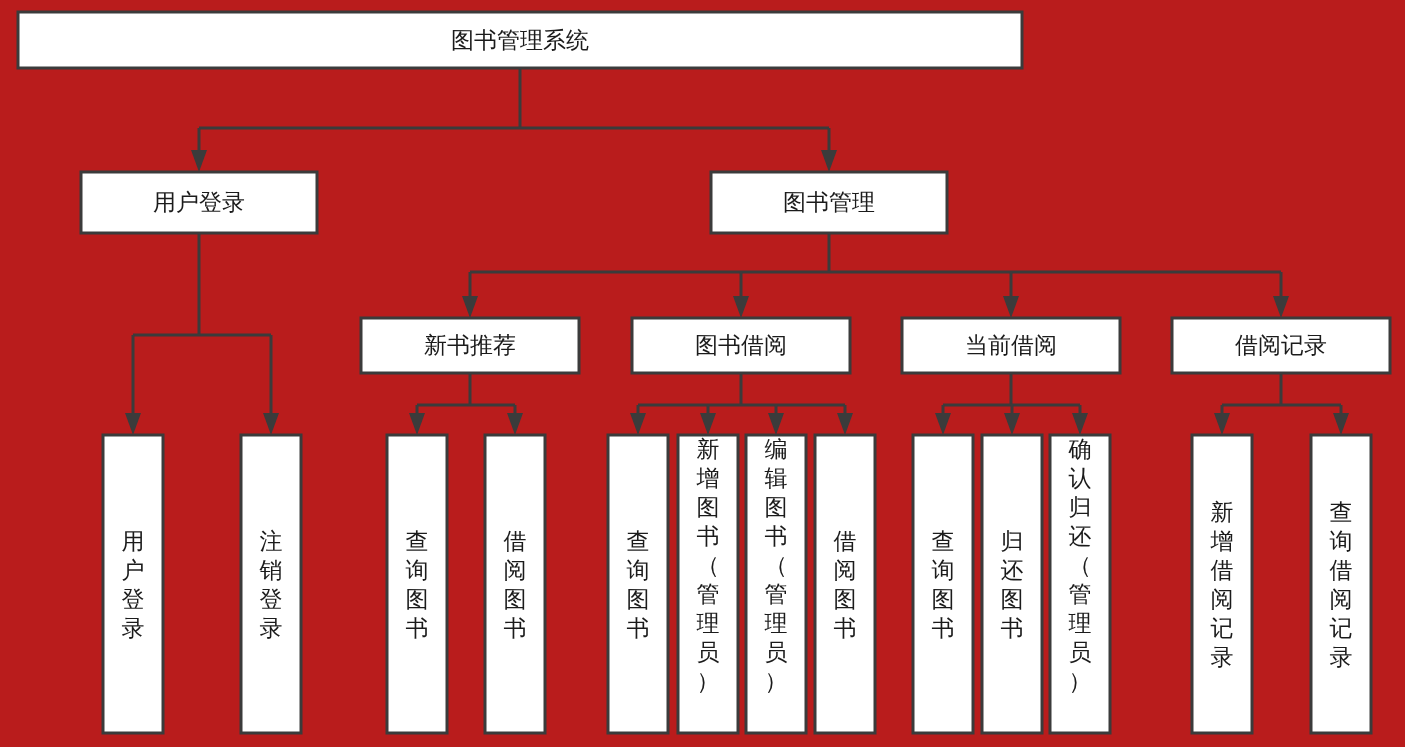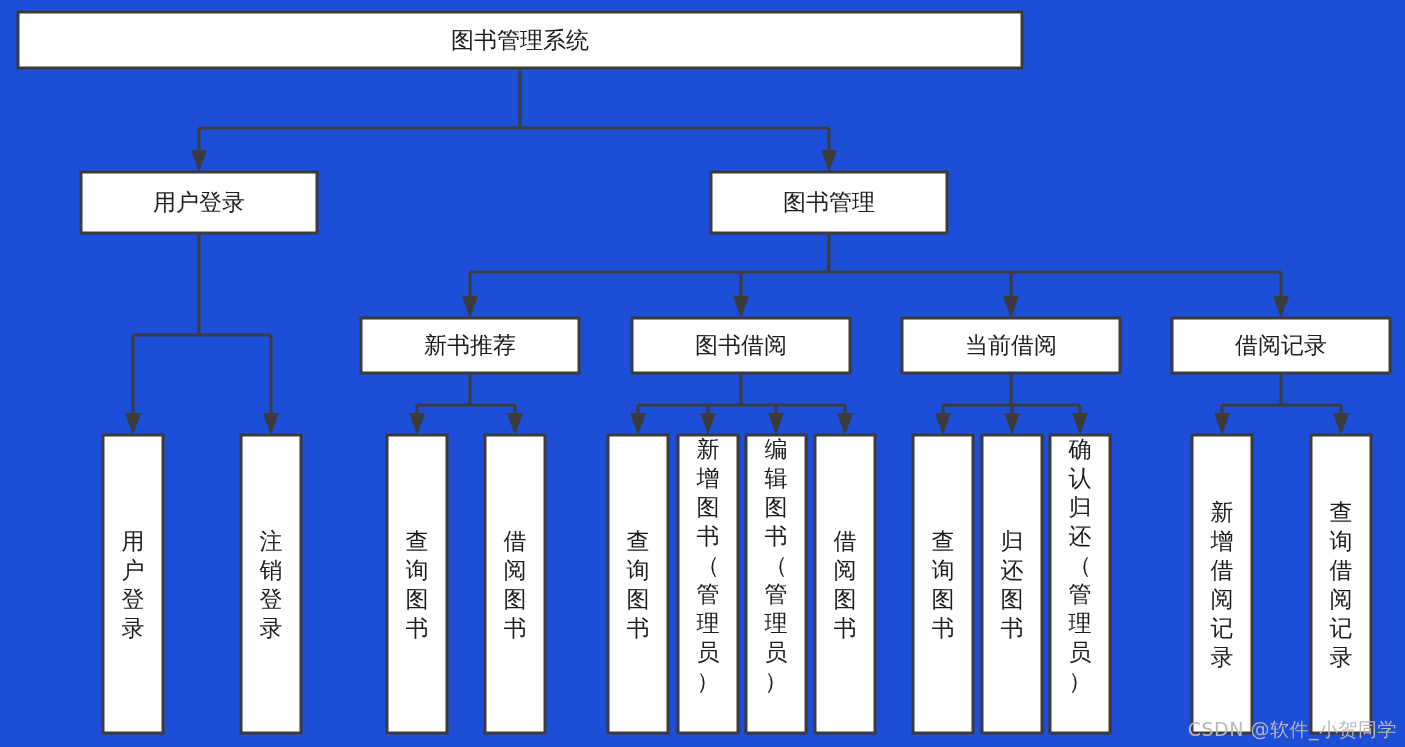--- a/index.html
+++ b/index.html
@@ -8,21 +8,21 @@
     padding: 0;
     background: #ffffff;
   }
   body {
     font-family: "DejaVu Sans", "Liberation Sans", sans-serif;
   }
   #diagram-root {
     position: relative;
     width: 1405px;
     height: 747px;
-    background: #1d4ed8;
+    background: #b91c1c;
     overflow: hidden;
   }
   svg.canvas {
     position: absolute;
     left: 0;
     top: 0;
     width: 1405px;
     height: 747px;
   }
   .node-box {
@@ -200,14 +200,13 @@
         <g>
           <rect class="node-box" x="1192" y="435" width="60" height="298"></rect>
           <text class="node-label-v" x="1222" y="519.62"><tspan x="1222" dy="0">新</tspan><tspan x="1222" dy="29">增</tspan><tspan x="1222" dy="29">借</tspan><tspan x="1222" dy="29">阅</tspan><tspan x="1222" dy="29">记</tspan><tspan x="1222" dy="29">录</tspan></text>
         </g>
         <g>
           <rect class="node-box" x="1311" y="435" width="60" height="298"></rect>
           <text class="node-label-v" x="1341" y="519.62"><tspan x="1341" dy="0">查</tspan><tspan x="1341" dy="29">询</tspan><tspan x="1341" dy="29">借</tspan><tspan x="1341" dy="29">阅</tspan><tspan x="1341" dy="29">记</tspan><tspan x="1341" dy="29">录</tspan></text>
         </g>
       </g>
   </svg>
-  <div class="watermark">CSDN @软件_小贺同学</div>
 </div>
 
 </body></html>

